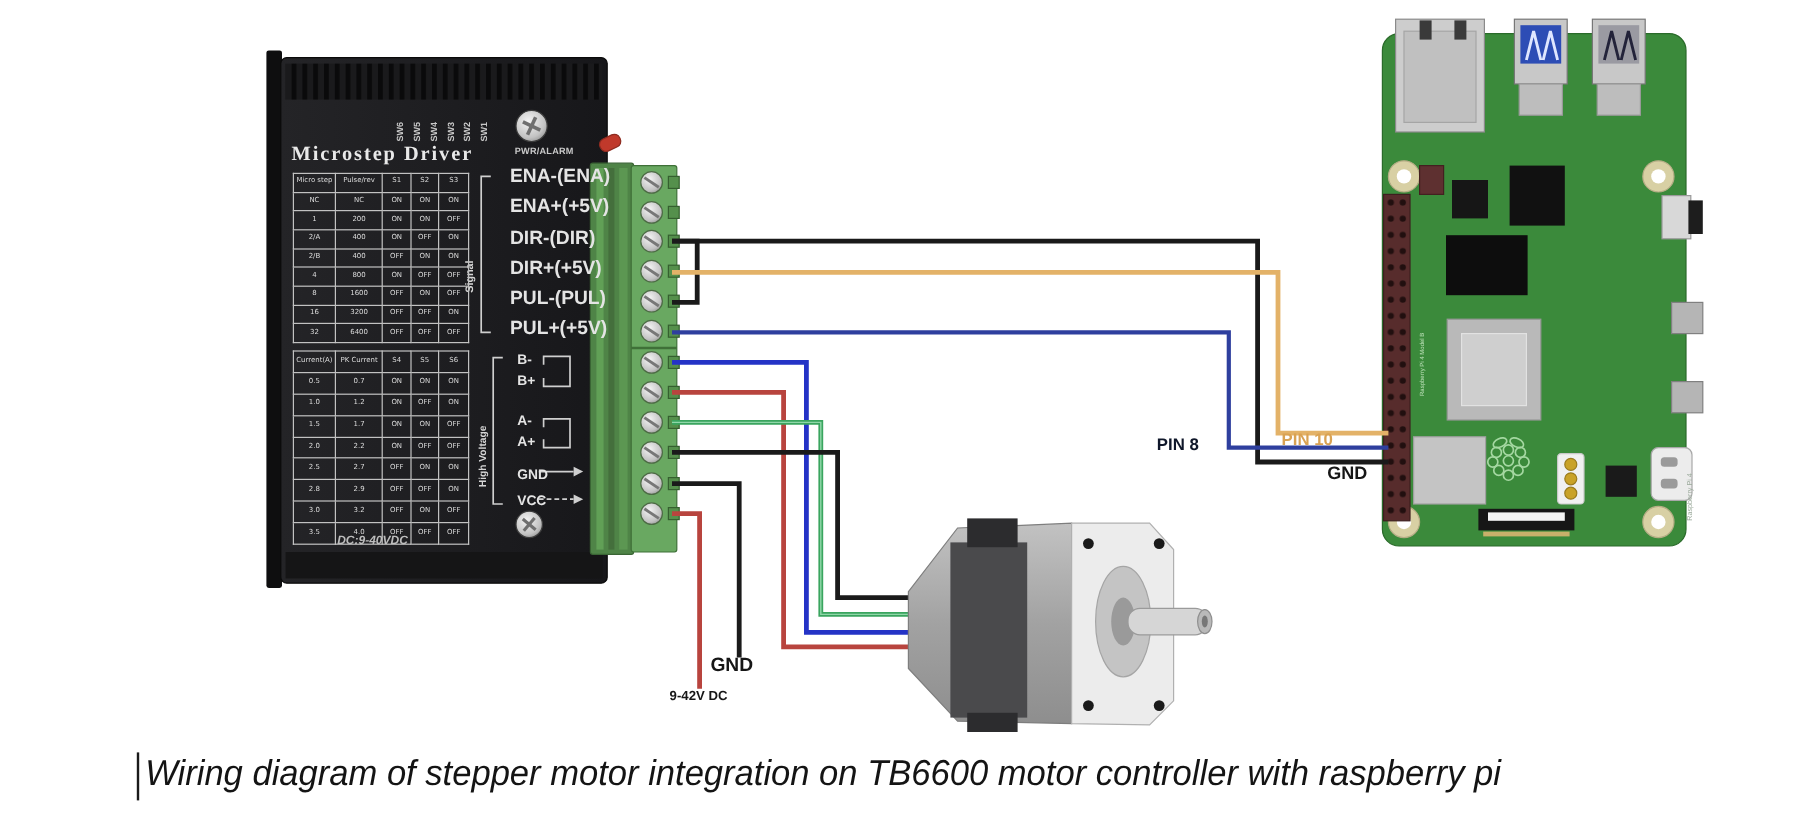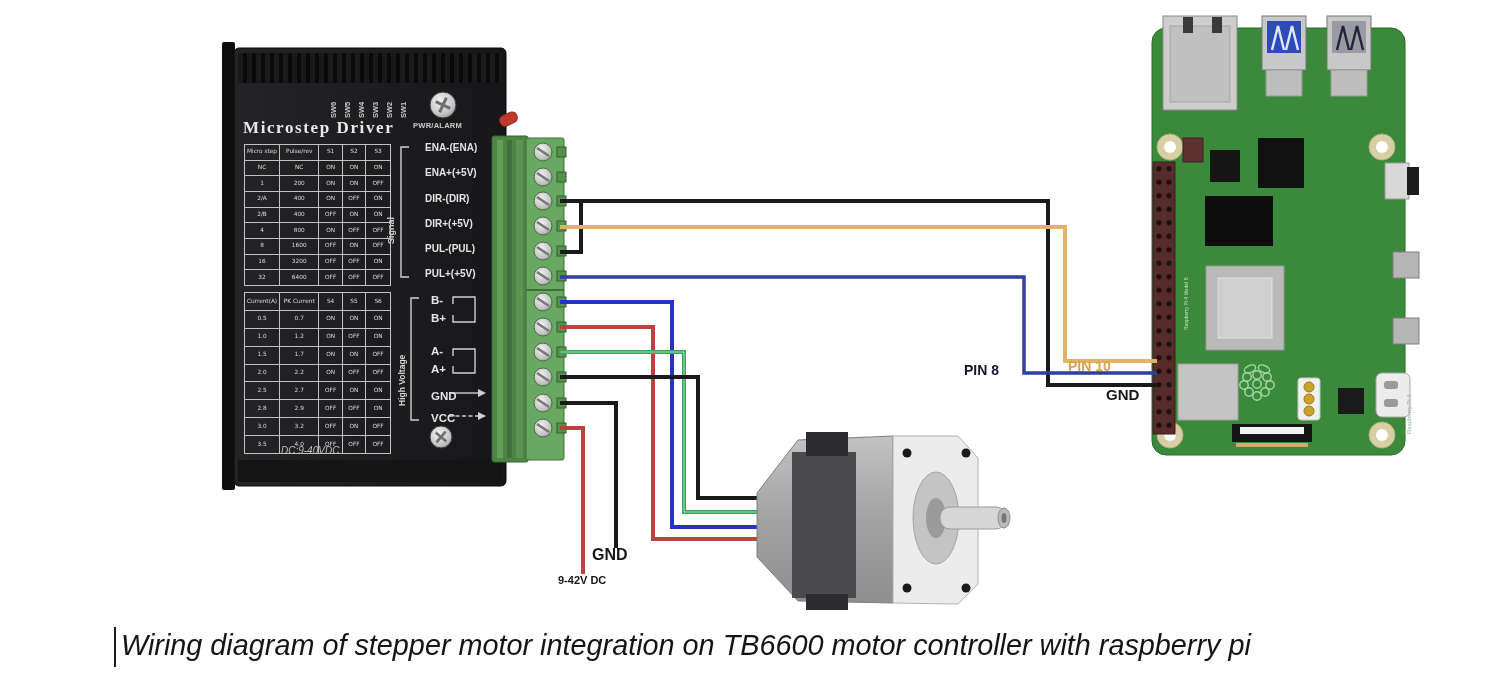--- a/index.html
+++ b/index.html
@@ -8,26 +8,26 @@
     background:#ffffff; font-family:"Liberation Sans", sans-serif;
   }
   #diagram-svg { position:absolute; left:0; top:0; z-index:1; }
   .lbl { position:absolute; z-index:2; white-space:nowrap; }
   .vtext { writing-mode:vertical-rl; transform:rotate(180deg); }
 
   
   #drv-title { left:243px; top:118px; font-family:"Liberation Serif", serif;
     font-weight:bold; font-size:17px; letter-spacing:1.6px; color:#e9e9e9; }
   .sw-lbl { top:80px; height:38px; font-size:7.5px; font-weight:bold; color:#c9c9c9; }
-  #pwr-alarm { left:413px; top:121px; font-size:7.6px; font-weight:bold; color:#c9c9c9; letter-spacing:0.2px; }
-  .sig-term { left:425px; height:13px; line-height:13px; font-size:10px; font-weight:bold; color:#e4e4e4; }
+  #pwr-alarm { left:429px; top:121px; font-size:7.6px; font-weight:bold; color:#c9c9c9; letter-spacing:0.2px; }
+  .sig-term { left:425px; height:13px; line-height:13px; font-size:16px; font-weight:bold; color:#e4e4e4; }
   .pow-term { left:431px; height:14px; line-height:14px; font-size:11.5px; font-weight:bold; color:#e4e4e4; }
   #sig-group-lbl { left:386px; top:184px; height:60px; font-size:9px; font-weight:bold; color:#d6d6d6; }
   #hv-group-lbl  { left:397px; top:320px; height:86px; font-size:8.5px; font-weight:bold; color:#d6d6d6; }
-  #dc-rating { left:281px; top:445px; font-size:10px; font-weight:normal; font-style:italic; color:#bdbdbd; }
+  #dc-rating { left:281px; top:445px; font-size:10px; font-weight:bold; font-style:italic; color:#bdbdbd; }
 
   
   .drv-table { position:absolute; z-index:2; border-collapse:collapse; table-layout:fixed; }
   .drv-table td { border:1px solid #c2c2c2; color:#dcdcdc;
     font:5.8px/1 "DejaVu Sans", sans-serif; text-align:center; padding:0;
     overflow:hidden; white-space:nowrap; }
   #ms-table  { left:244px; top:144px; width:147px; height:142px; }
   #cur-table { left:244px; top:292px; width:147px; height:162px; }
 
   

